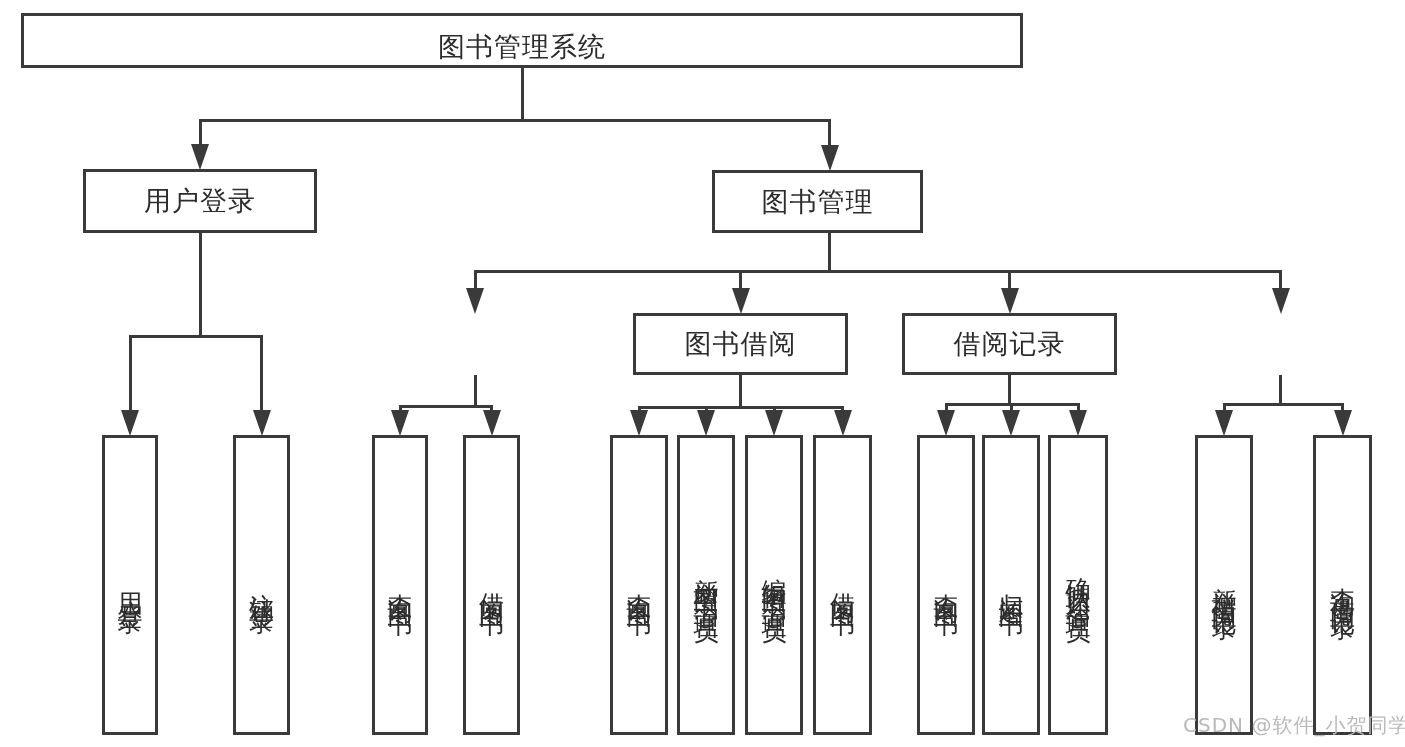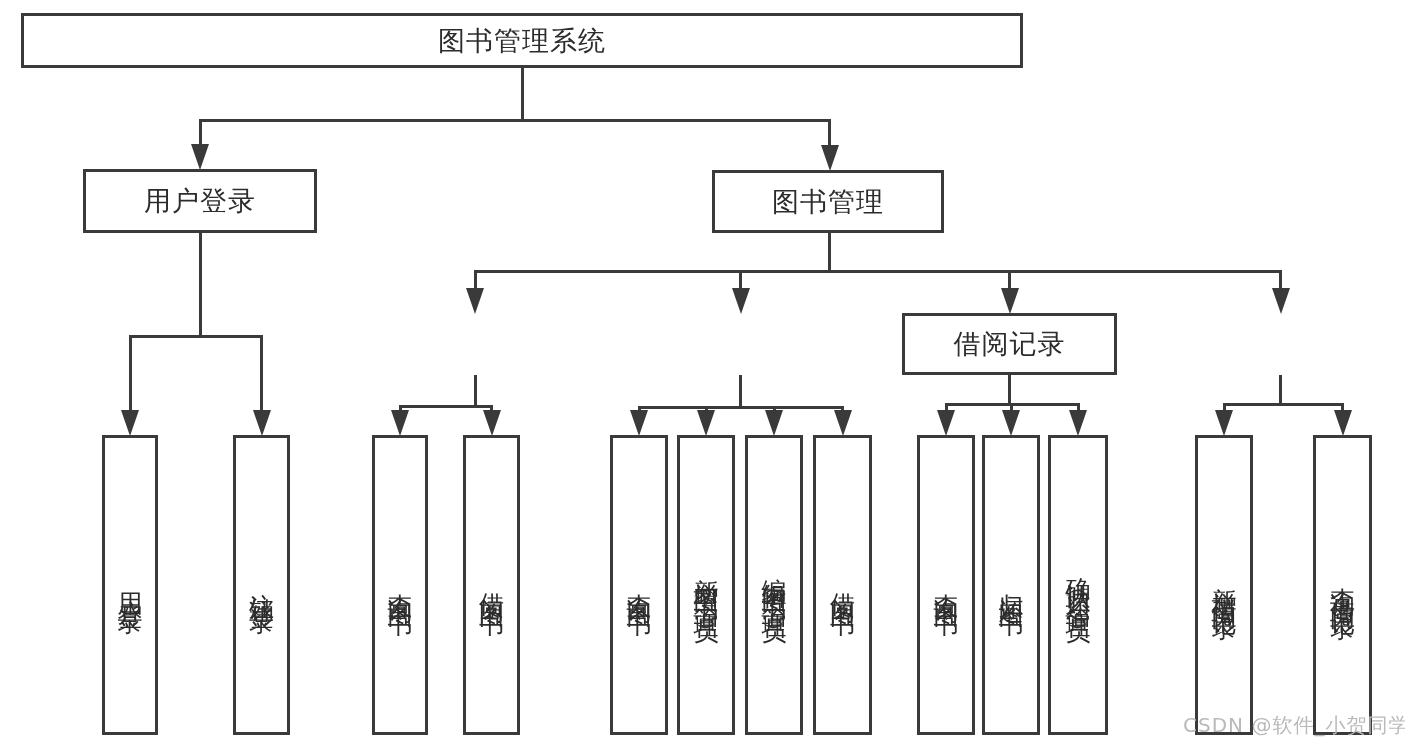--- a/index.html
+++ b/index.html
@@ -57,21 +57,21 @@
     letter-spacing:1px;
     white-space:nowrap;
     z-index:5;
   }
 </style>
 </head>
 <body>
 
 <div class="canvas">
   <div class="watermark">CSDN @软件_小贺同学</div>
-<div class="node horiz" style="left: 21px; top: 13px; width: 1002px; height: 55px;">
+<div class="node horiz" style="left: 21px; top: 13px; width: 1002px; height: 55px; align-items: flex-end;">
       <span class="label">图书管理系统</span>
     </div>
     <div class="cline" style="left: 520.5px; top: 68px; width: 3px; height: 54px;"></div>
     <div class="cline" style="left: 198.5px; top: 119px; width: 632.5px; height: 3px;"></div>
     <div class="cline" style="left: 198.5px; top: 119px; width: 3px; height: 28px;"></div>
     <div class="carrow" style="left: 191px; top: 144px;"></div>
     <div class="node horiz" style="left: 83px; top: 169px; width: 234px; height: 64px;">
       <span class="label">用户登录</span>
     </div>
     <div class="cline" style="left: 198.5px; top: 233px; width: 3px; height: 105px;"></div>
@@ -81,41 +81,44 @@
     <div class="node vert" style="left: 102px; top: 435px; width: 56px; height: 300px;">
       <span class="label">用户登录</span>
     </div>
     <div class="cline" style="left: 260px; top: 335px; width: 3px; height: 78px;"></div>
     <div class="carrow" style="left: 252.5px; top: 410px;"></div>
     <div class="node vert" style="left: 233px; top: 435px; width: 57px; height: 300px;">
       <span class="label">注销登录</span>
     </div>
     <div class="cline" style="left: 828px; top: 119px; width: 3px; height: 29px;"></div>
     <div class="carrow" style="left: 820.5px; top: 145px;"></div>
-    <div class="node horiz" style="left: 712px; top: 170px; width: 232px; height: 63px;">
+    <div class="node horiz" style="left: 712px; top: 170px; width: 211px; height: 63px;">
       <span class="label">图书管理</span>
     </div>
     <div class="cline" style="left: 828px; top: 233px; width: 3px; height: 40px;"></div>
     <div class="cline" style="left: 473.5px; top: 270px; width: 808.5px; height: 3px;"></div>
     <div class="cline" style="left: 473.5px; top: 270px; width: 3px; height: 21px;"></div>
     <div class="carrow" style="left: 466px; top: 288px;"></div>
     <div class="cline" style="left: 473.5px; top: 375px; width: 3px; height: 33px;"></div>
     <div class="cline" style="left: 398.5px; top: 405px; width: 94.5px; height: 3px;"></div>
     <div class="cline" style="left: 398.5px; top: 405px; width: 3px; height: 8px;"></div>
     <div class="carrow" style="left: 391px; top: 410px;"></div>
     <div class="node vert" style="left: 372px; top: 435px; width: 56px; height: 300px;">
       <span class="label">查询图书</span>
     </div>
     <div class="cline" style="left: 490px; top: 405px; width: 3px; height: 8px;"></div>
     <div class="carrow" style="left: 482.5px; top: 410px;"></div>
     <div class="node vert" style="left: 463px; top: 435px; width: 57px; height: 300px;">
       <span class="label">借阅图书</span>
     </div>
     <div class="cline" style="left: 739px; top: 270px; width: 3px; height: 21px;"></div>
     <div class="carrow" style="left: 731.5px; top: 288px;"></div>
+    <div class="node horiz" style="left: 633px; top: 313px; width: 215px; height: 62px;">
+      <span class="label">图书借阅</span>
+    </div>
     <div class="cline" style="left: 739px; top: 375px; width: 3px; height: 34px;"></div>
     <div class="cline" style="left: 637.5px; top: 406px; width: 206.5px; height: 3px;"></div>
     <div class="cline" style="left: 637.5px; top: 406px; width: 3px; height: 7px;"></div>
     <div class="carrow" style="left: 630px; top: 410px;"></div>
     <div class="node vert" style="left: 610px; top: 435px; width: 58px; height: 300px;">
       <span class="label">查询图书</span>
     </div>
     <div class="cline" style="left: 704.5px; top: 406px; width: 3px; height: 7px;"></div>
     <div class="carrow" style="left: 697px; top: 410px;"></div>
     <div class="node vert" style="left: 677px; top: 435px; width: 58px; height: 300px;">

